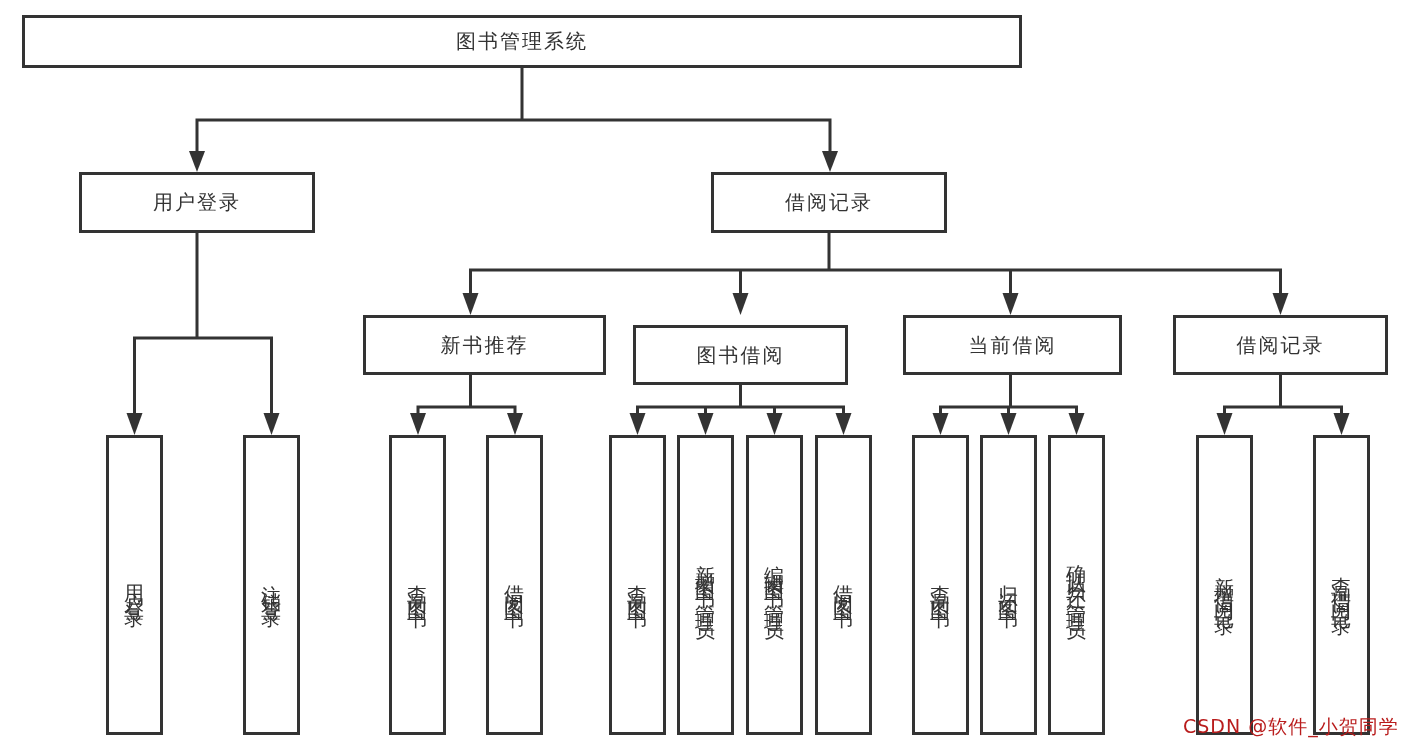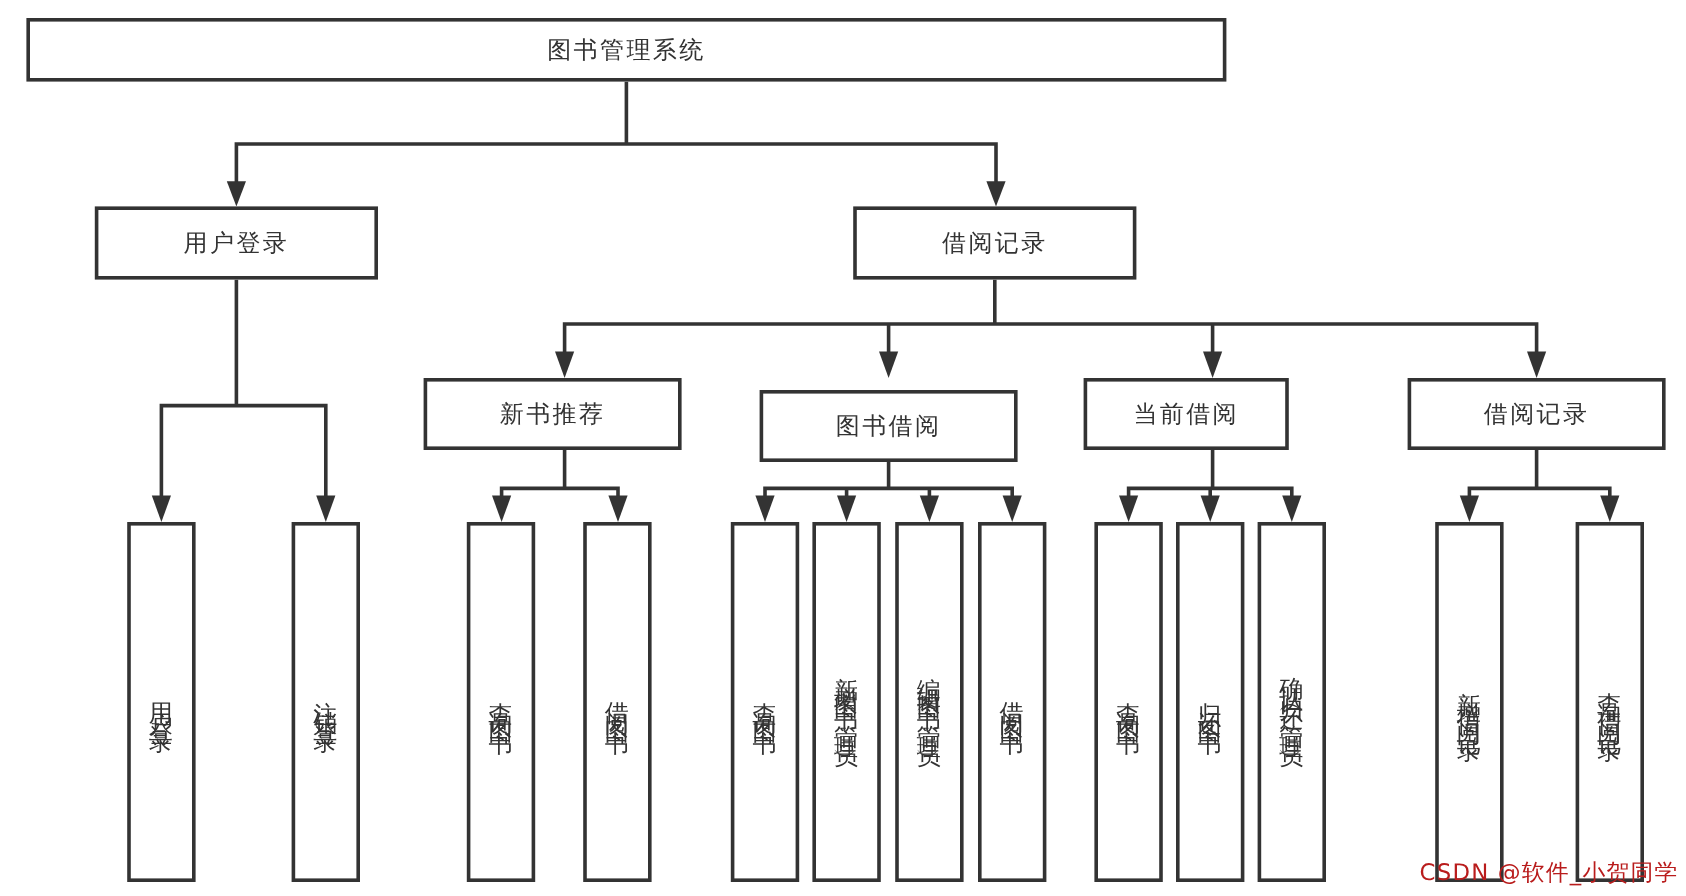--- a/index.html
+++ b/index.html
@@ -118,27 +118,27 @@
     <span>图书管理系统</span>
   </div>
 
   <div class="hbox" style="left:79px; top:172px; width:236px; height:61px;">
     <span>用户登录</span>
   </div>
   <div class="hbox" style="left:711px; top:172px; width:236px; height:61px;">
     <span>借阅记录</span>
   </div>
 
-  <div class="hbox" style="left:353px; top:315px; width:215px; height:60px;">
+  <div class="hbox" style="left:363px; top:315px; width:243px; height:60px;">
     <span>新书推荐</span>
   </div>
   <div class="hbox" style="left:633px; top:325px; width:215px; height:60px;">
     <span>图书借阅</span>
   </div>
-  <div class="hbox" style="left:903px; top:315px; width:171px; height:60px;">
+  <div class="hbox" style="left:903px; top:315px; width:219px; height:60px;">
     <span>当前借阅</span>
   </div>
   <div class="hbox" style="left:1173px; top:315px; width:215px; height:60px;">
     <span>借阅记录</span>
   </div>
 
   <div class="vbox" style="left:106px; top:435px; width:57px; height:300px;">
     <span class="vtext">用户登录</span>
   </div>
   <div class="vbox" style="left:243px; top:435px; width:57px; height:300px;">

